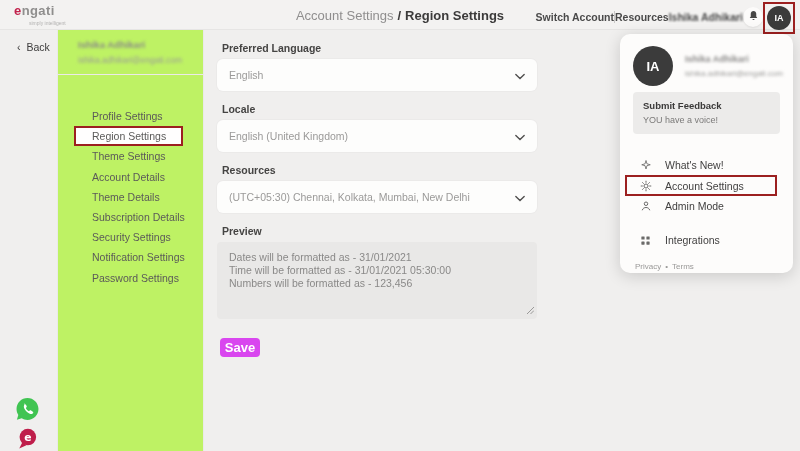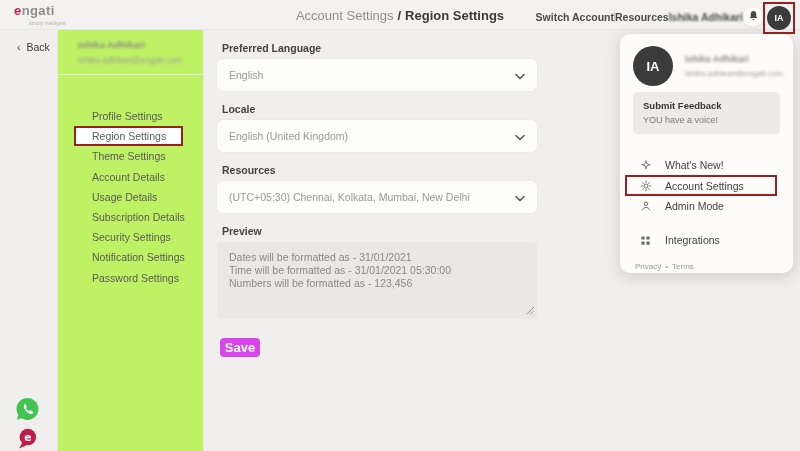--- a/index.html
+++ b/index.html
@@ -129,21 +129,21 @@
 <nav class="sidebar">
   <div class="side-user">
     <div class="side-user-name blur1">Ishika Adhikari</div>
     <div class="side-user-email blur1">ishika.adhikari@engati.com</div>
   </div>
   <div class="side-menu">
     <div class="side-item">Profile Settings</div>
     <div class="side-item active">Region Settings</div>
     <div class="side-item">Theme Settings</div>
     <div class="side-item">Account Details</div>
-    <div class="side-item">Usage Details</div>
+    <div class="side-item">Theme Details</div>
     <div class="side-item">Subscription Details</div>
     <div class="side-item">Security Settings</div>
     <div class="side-item">Notification Settings</div>
     <div class="side-item">Password Settings</div>
   </div>
 </nav>
 
 <main class="main">
   <div class="f-label">Preferred Language</div>
   <div class="select">

